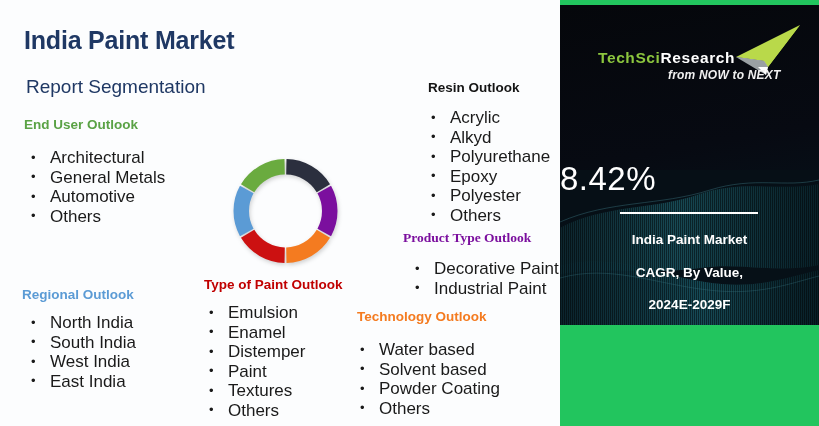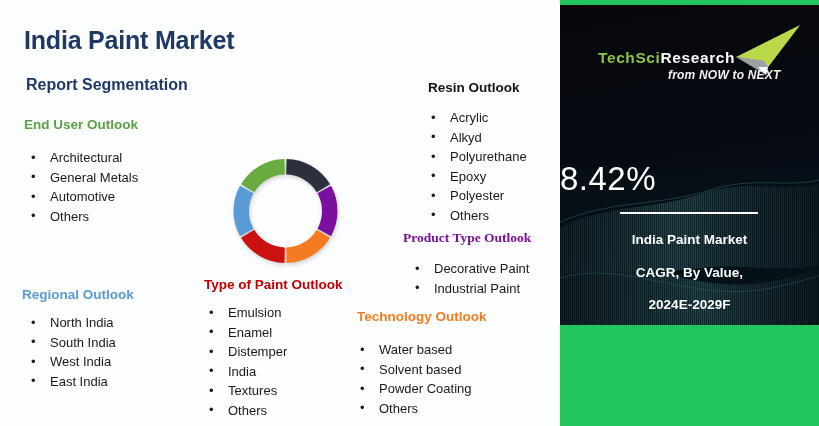--- a/index.html
+++ b/index.html
@@ -31,41 +31,41 @@
     position: absolute;
     left: 24px; top: 26px;
     font-size: 25px;
     font-weight: bold;
     color: #1f3864;
     letter-spacing: -0.2px;
   }
   .subtitle {
     position: absolute;
     left: 26px; top: 76px;
-    font-size: 16px;
-    font-weight: bold;
+    font-size: 19px;
+    font-weight: normal;
     color: #1f3864;
   }
 
   .section-head {
     position: absolute;
     font-size: 13.5px;
     font-weight: bold;
     white-space: nowrap;
   }
 
   ul.bullets {
     position: absolute;
     margin: 0;
     padding: 0;
     list-style: none;
   }
   ul.bullets li {
     position: relative;
-    font-size: 13px;
+    font-size: 17px;
     color: #1a1a1a;
     line-height: 19.6px;
     padding-left: 22px;
     white-space: nowrap;
   }
   ul.bullets li::before {
     content: "\2022";
     position: absolute;
     left: 3px;
     top: -0.5px;
@@ -206,21 +206,21 @@
       <li>South India</li>
       <li>West India</li>
       <li>East India</li>
     </ul>
 
     <div class="section-head" id="paint-head" style="color: rgb(192, 0, 0);">Type of Paint Outlook</div>
     <ul class="bullets" id="paint-list">
       <li>Emulsion</li>
       <li>Enamel</li>
       <li>Distemper</li>
-      <li>India</li>
+      <li>Paint</li>
       <li>Textures</li>
       <li>Others</li>
     </ul>
 
     <div class="section-head" id="resin-head" style="color: rgb(20, 20, 20);">Resin Outlook</div>
     <ul class="bullets" id="resin-list">
       <li>Acrylic</li>
       <li>Alkyd</li>
       <li>Polyurethane</li>
       <li>Epoxy</li>

